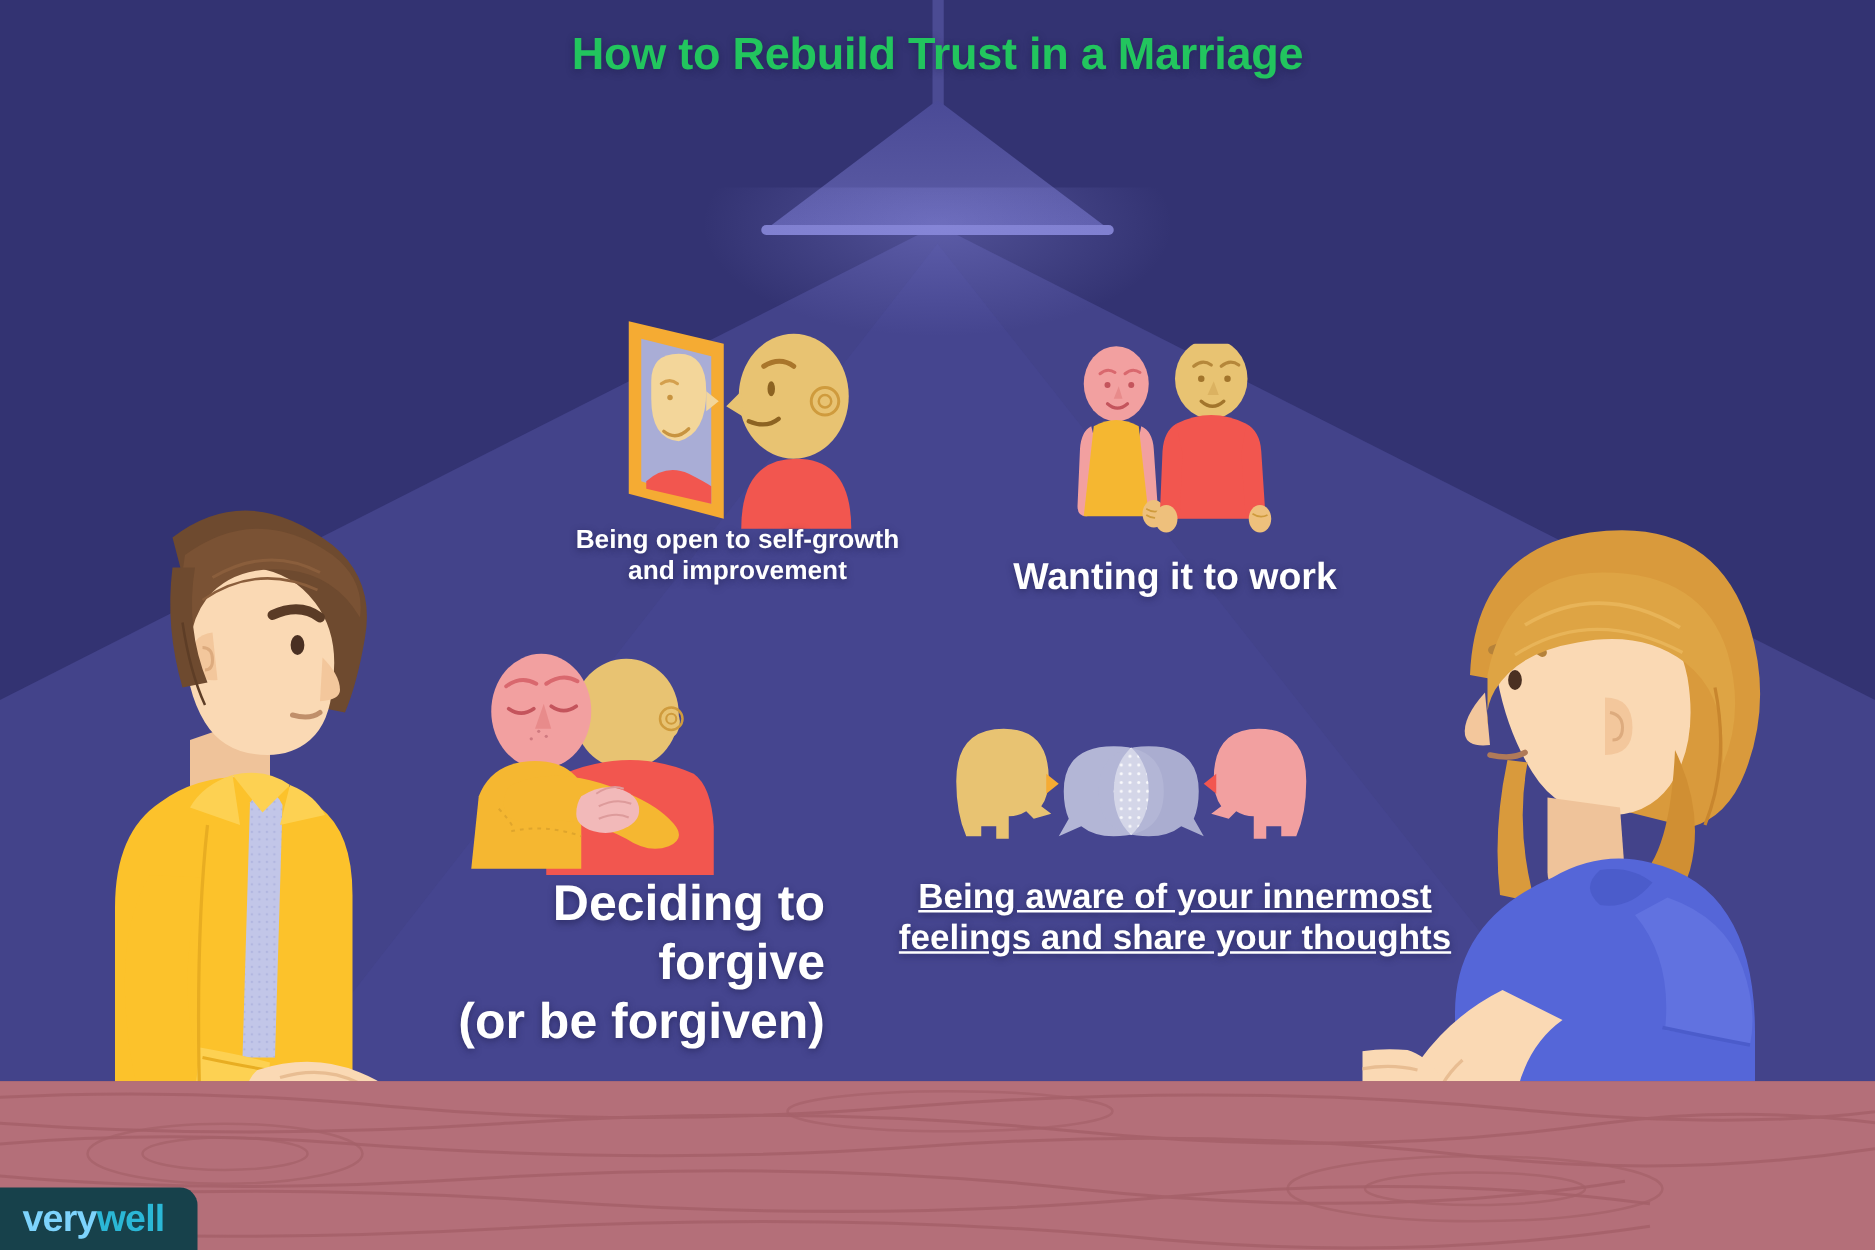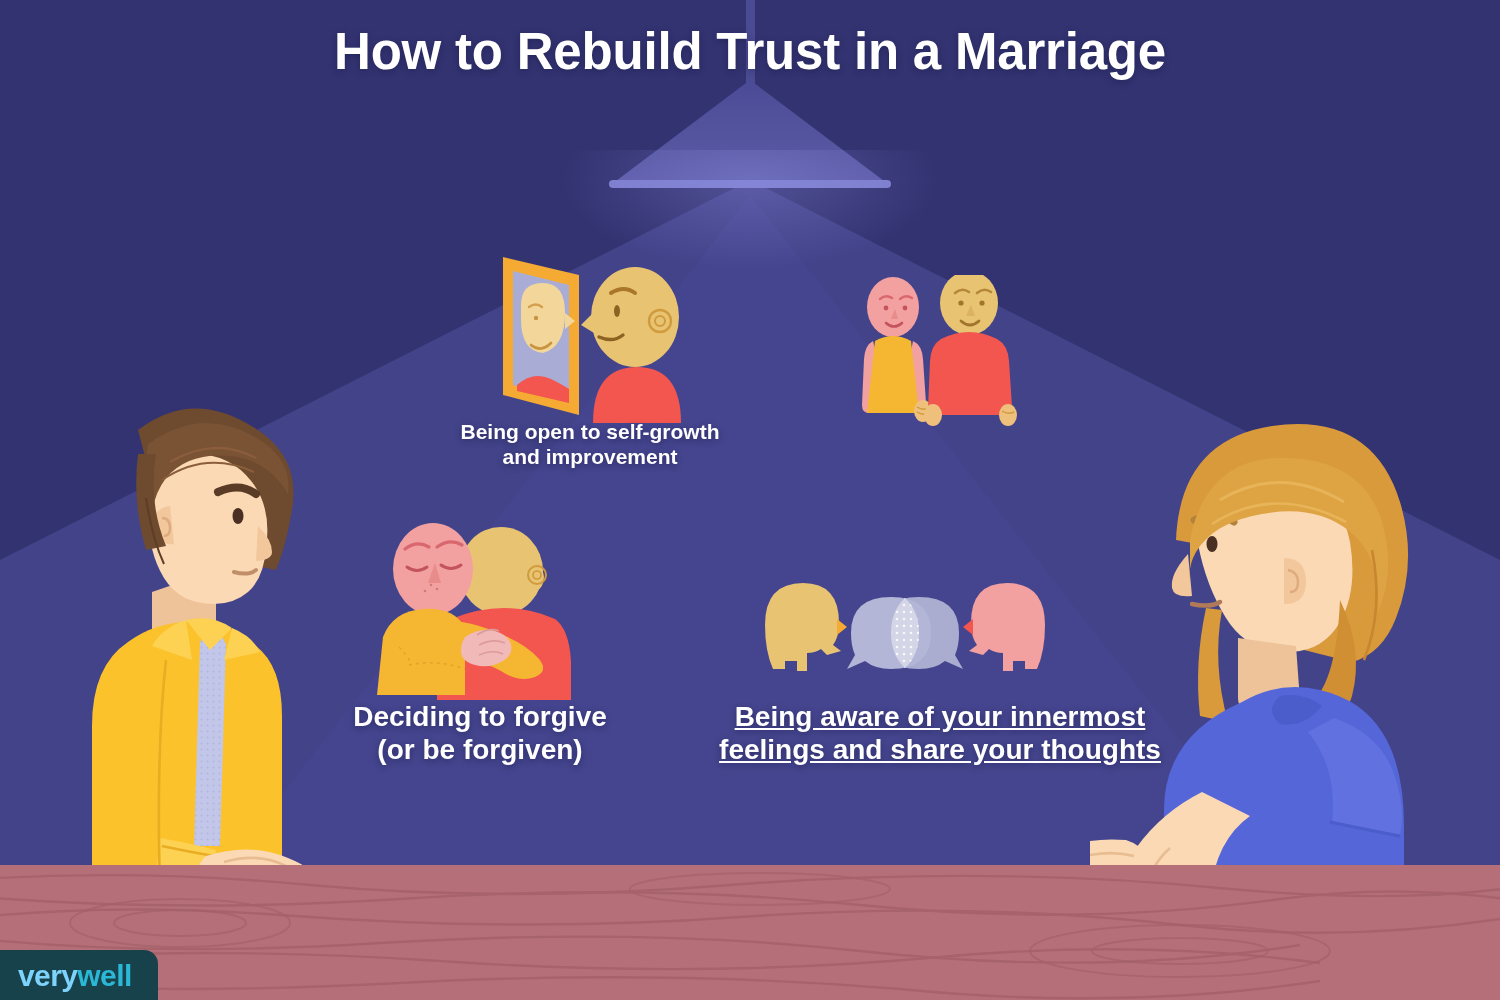--- a/index.html
+++ b/index.html
@@ -52,33 +52,33 @@
   }
   .table-edge{
     position:absolute;left:0;top:865px;width:1500px;height:4px;
     background:#9c5c67;
   }
   .table-top svg{position:absolute;left:0;top:0;}
 
   
   .title{
     position:absolute;left:0;top:22px;width:1500px;text-align:center;
-    color:#ffffff;font-size:51px;font-weight:bold;letter-spacing:-.2px;
+    color:#22c55e;font-size:36px;font-weight:bold;letter-spacing:-.2px;
     text-shadow:0 2px 7px rgba(20,20,60,.45);
   }
 
   
   .label{
     position:absolute;color:#ffffff;font-weight:bold;
     text-align:center;line-height:1.18;
     text-shadow:0 2px 6px rgba(25,25,70,.55);
   }
   #label-growth{left:350px;top:420px;width:480px;font-size:21px;}
   #label-wanting{left:770px;top:444px;width:340px;font-size:30px;}
-  #label-forgive{left:300px;top:700px;width:360px;font-size:28px;}
+  #label-forgive{left:300px;top:700px;width:360px;font-size:40px;text-align:right;}
   #label-aware{left:660px;top:700px;width:560px;font-size:28px;text-decoration:underline;}
 
   
   .icon-art{position:absolute;}
   #art-growth{left:495px;top:245px;width:220px;height:180px;}
   #art-wanting{left:845px;top:275px;width:200px;height:160px;}
   #art-forgive{left:365px;top:515px;width:240px;height:185px;}
   #art-aware{left:755px;top:575px;width:300px;height:120px;}
 
   
@@ -251,20 +251,23 @@
         <path d="M218,44 l-10,8 l10,8 Z" fill="#f2564f"></path>
       </g>
     </svg>
   </div>
 
   <div class="label" id="label-growth">
     <div>Being open to self-growth</div>
     <div>and improvement</div>
   </div>
 
+  <div class="label" id="label-wanting">
+    <div>Wanting it to work</div>
+  </div>
 
   <div class="label" id="label-forgive">
     <div>Deciding to forgive</div>
     <div>(or be forgiven)</div>
   </div>
 
   <div class="label" id="label-aware">
     <div>Being aware of your innermost</div>
     <div>feelings and share your thoughts</div>
   </div>

